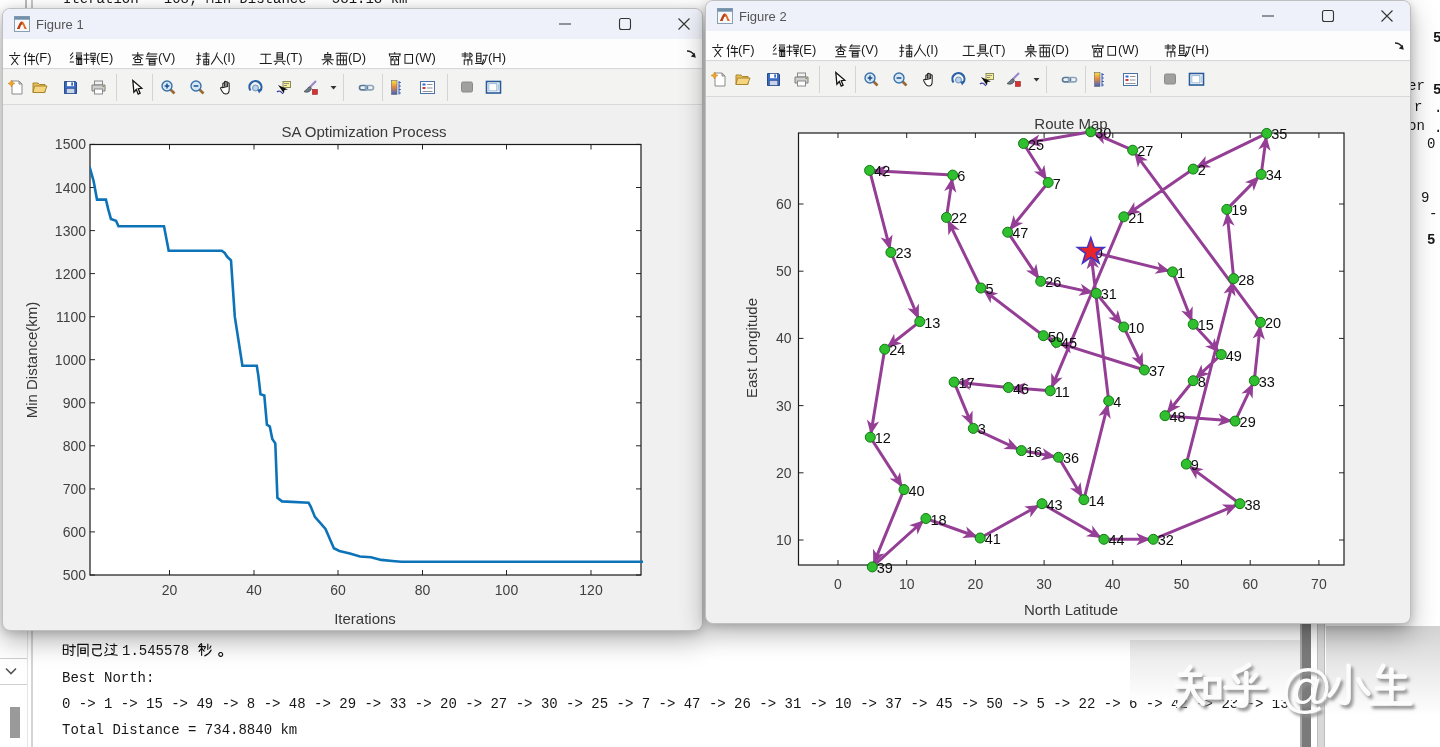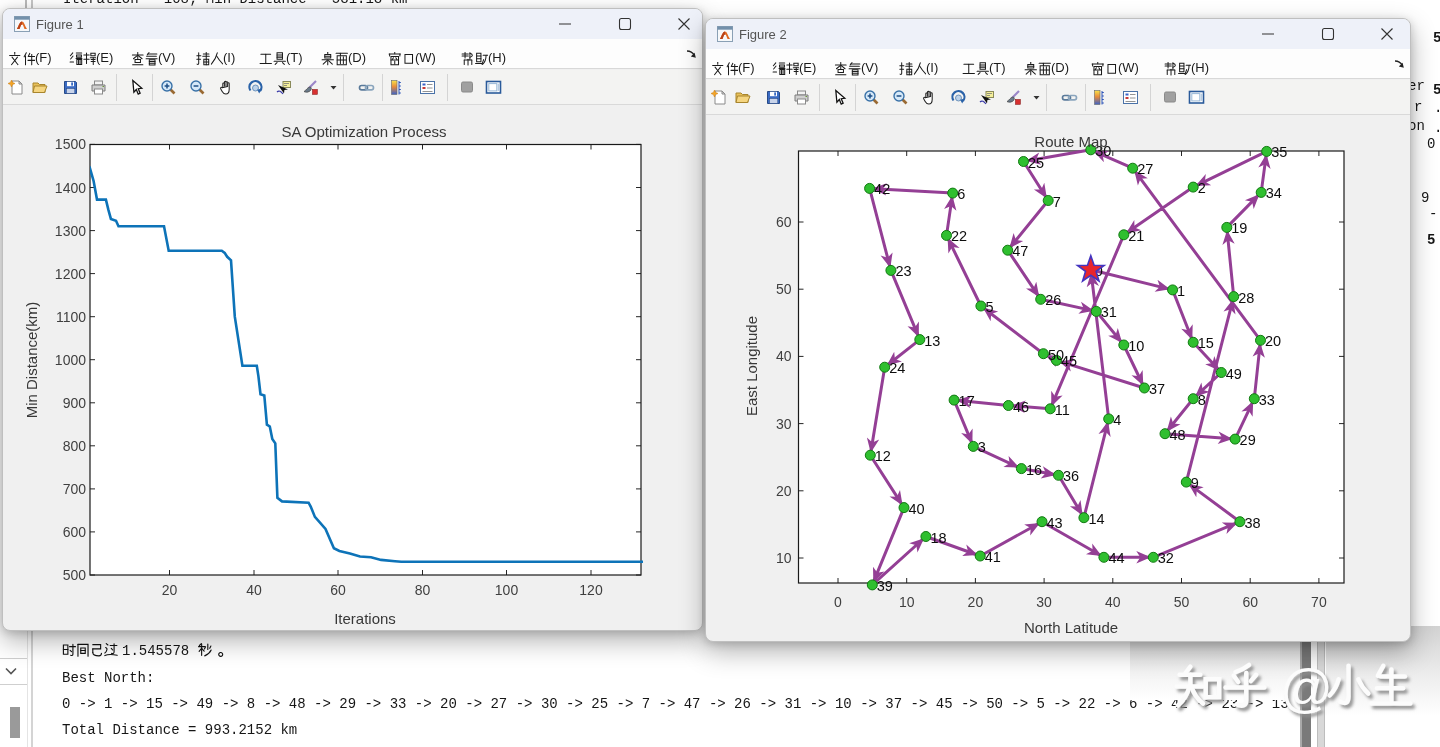--- a/index.html
+++ b/index.html
@@ -240,21 +240,21 @@
       <use href="#g-yi" fill="none" stroke="#111" stroke-width="8" stroke-linecap="round" opacity="1"></use>
     </svg><svg class="cj" style="width:14px;height:14px;margin:0px 0px 0 0" viewBox="0 0 100 100">
       <use href="#g-guo" fill="none" stroke="#111" stroke-width="8" stroke-linecap="round" opacity="1"></use>
     </svg><span style="margin-left:4px">1.545578</span> <svg class="cj" style="width:14px;height:14px;margin:0px 0px 0 0" viewBox="0 0 100 100">
       <use href="#g-miao" fill="none" stroke="#111" stroke-width="8" stroke-linecap="round" opacity="1"></use>
     </svg><svg class="cj" style="width:14px;height:14px;margin:0px 0px 0 0" viewBox="0 0 100 100">
       <use href="#g-judo" fill="none" stroke="#111" stroke-width="8" stroke-linecap="round" opacity="1"></use>
     </svg></div>
 <div class="mono" style="position:absolute;left:62px;top:670px">Best North:</div>
 <div class="mono" style="position:absolute;left:62px;top:696px;white-space:nowrap">0 -&gt; 1 -&gt; 15 -&gt; 49 -&gt; 8 -&gt; 48 -&gt; 29 -&gt; 33 -&gt; 20 -&gt; 27 -&gt; 30 -&gt; 25 -&gt; 7 -&gt; 47 -&gt; 26 -&gt; 31 -&gt; 10 -&gt; 37 -&gt; 45 -&gt; 50 -&gt; 5 -&gt; 22 -&gt; 6 -&gt; 42 -&gt; 23 -&gt; 13</div>
-<div class="mono" style="position:absolute;left:62px;top:722px">Total Distance = 993.2152 km</div>
+<div class="mono" style="position:absolute;left:62px;top:722px">Total Distance = 734.8840 km</div>
 <div style="position:absolute;left:0;top:658px;width:28px;height:1px;background:#cfcfcf"></div>
 <div style="position:absolute;left:0;top:684px;width:28px;height:1px;background:#cfcfcf"></div>
 <div style="position:absolute;left:31px;top:628px;width:2px;height:119px;background:#d4d4d4"></div>
 <div style="position:absolute;left:27px;top:628px;width:1px;height:119px;background:#e4e4e4"></div>
 <svg style="position:absolute;left:4px;top:665px" width="14" height="12" viewBox="0 0 14 12">
     <path d="M2 3.5 L7 8.5 L12 3.5" fill="none" stroke="#555" stroke-width="1.6"></path>
   </svg>
 <div style="position:absolute;left:10px;top:707px;width:10px;height:31px;background:#9a9a9a"></div>
 <span class="mono" style="position:absolute;left:1408px;top:78px">er</span>
 <span class="mono" style="position:absolute;left:1414px;top:99px">r</span>
@@ -453,21 +453,21 @@
       <text x="83" y="216.7" class="tk" text-anchor="end">1100</text>
       <text x="83" y="173.6" class="tk" text-anchor="end">1200</text>
       <text x="83" y="130.6" class="tk" text-anchor="end">1300</text>
       <text x="83" y="87.5" class="tk" text-anchor="end">1400</text>
       <text x="83" y="44.4" class="tk" text-anchor="end">1500</text>
       <text x="361" y="31.5" class="ax" text-anchor="middle" font-size="15.5">SA Optimization Process</text>
       <text x="362" y="519" class="ax" text-anchor="middle">Iterations</text>
       <text x="34" y="255" class="ax" text-anchor="middle" transform="rotate(-90 34 255)">Min Distance(km)</text>
     </svg>
   </div>
-<div class="win" style="left:705px;top:18px;width:706px;height:624px;z-index:20">
+<div class="win" style="left:705px;top:0;width:706px;height:624px;z-index:20">
     <div class="tbar">
       <svg class="wicon" width="16" height="16" viewBox="0 0 16 16">
         <rect x="0.5" y="0.5" width="15" height="15" fill="#f6f8fa" stroke="#8aa0b5"></rect>
         <rect x="0.5" y="0.5" width="15" height="3.2" fill="#7390ab"></rect>
         <path d="M3 13 C5 9 6 5.5 8 5.5 C10 5.5 10.5 9 13 13 L10.5 13 C9.5 10.5 9 8.5 8 8.5 C7 8.5 6.5 10.5 5.5 13 Z" fill="#e06a22"></path>
         <path d="M3 13 C5 9 6 5.5 8 5.5 L8 8.5 C7 8.5 6.5 10.5 5.5 13 Z" fill="#b8431a"></path>
       </svg>
       <span class="wtitle">Figure 2</span>
       <svg class="wbtn" style="left:555px" width="14" height="14" viewBox="0 0 14 14">
         <path d="M1 7 H13" stroke="#333" stroke-width="1.1"></path>

